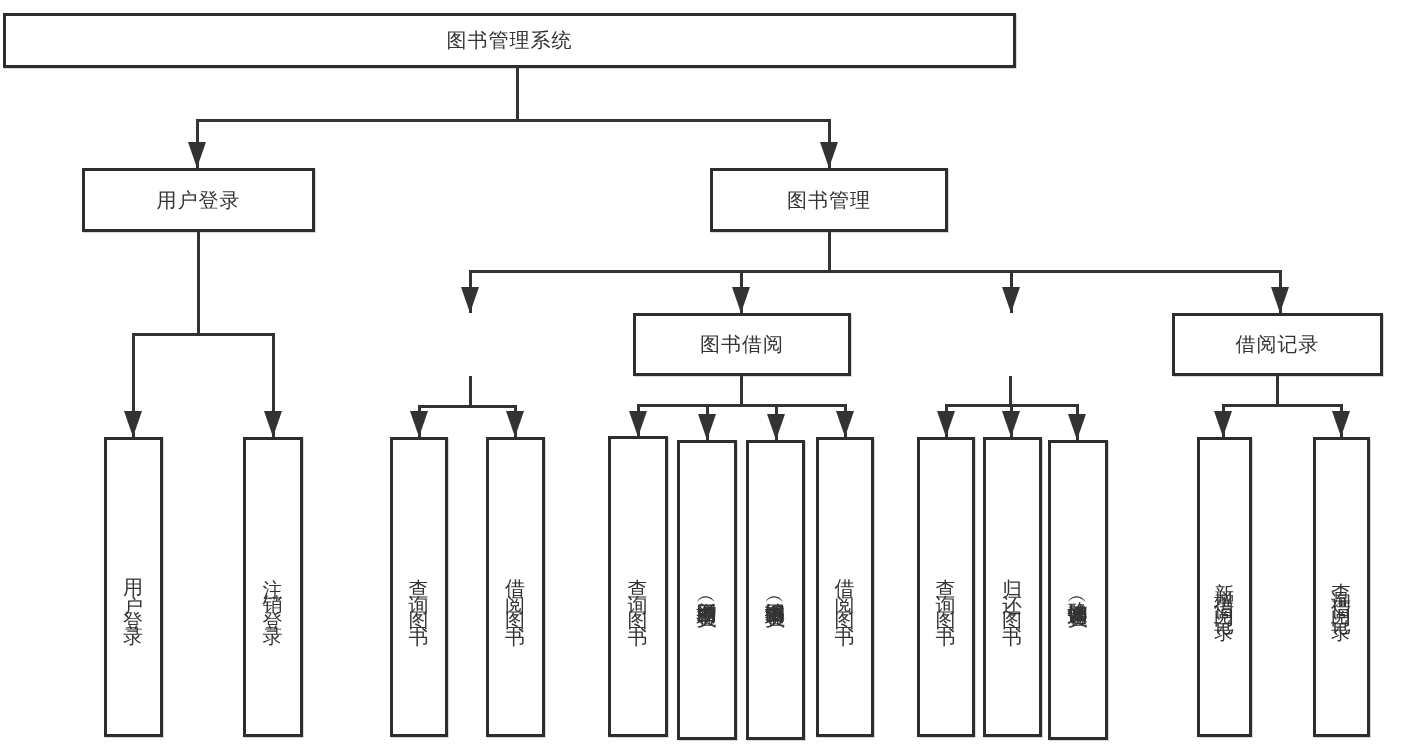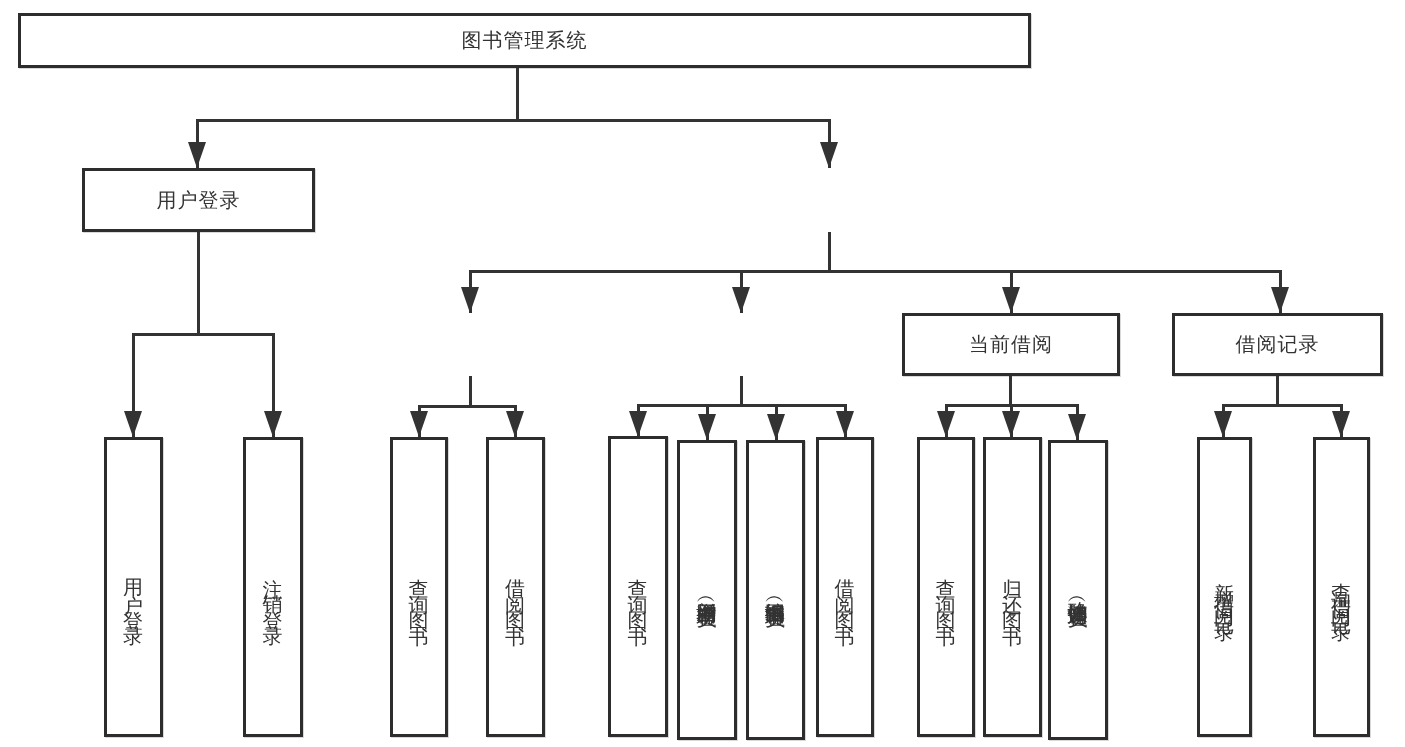--- a/index.html
+++ b/index.html
@@ -34,55 +34,58 @@
     position:absolute; right:8px; top:714px;
     font-size:21px; color:#bdbdbd; letter-spacing:1px;
     z-index:5; white-space:nowrap;
   }
 </style>
 </head>
 <body>
 
 <div id="canvas">
 
-  <div class="box hbox" style="left:18px; top:13px; width:1013px; height:55px;">
+  <div class="box hbox" style="left:3px; top:13px; width:1013px; height:55px;">
     <span>图书管理系统</span>
   </div>
 
   <div class="vline" style="left:516px; top:68px; height:54px;"></div>
   <div class="hline" style="left:196px; top:119px; width:635px;"></div>
   <div class="vline" style="left:196px; top:119px; height:49px;"></div>
   <div class="arrow" style="left:188px; top:142px;"></div>
   <div class="vline" style="left:828px; top:119px; height:49px;"></div>
   <div class="arrow" style="left:820px; top:142px;"></div>
 
   <div class="box hbox" style="left:82px; top:168px; width:233px; height:64px;">
     <span>用户登录</span>
+  </div>
+  <div class="box hbox" style="left:710px; top:168px; width:238px; height:64px;">
+    <span>图书管理</span>
   </div>
 
   <div class="vline" style="left:197px; top:232px; height:104px;"></div>
   <div class="hline" style="left:132px; top:333px; width:143px;"></div>
   <div class="vline" style="left:132px; top:333px; height:104px;"></div>
   <div class="arrow" style="left:124px; top:411px;"></div>
   <div class="vline" style="left:272px; top:333px; height:104px;"></div>
   <div class="arrow" style="left:264px; top:411px;"></div>
 
   <div class="vline" style="left:828px; top:232px; height:41px;"></div>
   <div class="hline" style="left:469px; top:270px; width:813px;"></div>
   <div class="vline" style="left:469px; top:270px; height:43px;"></div>
   <div class="arrow" style="left:461px; top:287px;"></div>
   <div class="vline" style="left:740px; top:270px; height:43px;"></div>
   <div class="arrow" style="left:732px; top:287px;"></div>
   <div class="vline" style="left:1010px; top:270px; height:43px;"></div>
   <div class="arrow" style="left:1002px; top:287px;"></div>
   <div class="vline" style="left:1279px; top:270px; height:43px;"></div>
   <div class="arrow" style="left:1271px; top:287px;"></div>
 
-  <div class="box hbox" style="left:902px; top:313px; width:218px; height:63px;">
-    <span>当前借阅</span>
+  <div class="box hbox" style="left:633px; top:313px; width:218px; height:63px;">
+    <span>图书借阅</span>
   </div>
   <div class="box hbox" style="left:1172px; top:313px; width:211px; height:63px;">
     <span>借阅记录</span>
   </div>
 
   <div class="vline" style="left:469px; top:376px; height:32px;"></div>
   <div class="hline" style="left:418px; top:405px; width:99px;"></div>
   <div class="vline" style="left:418px; top:405px; height:32px;"></div>
   <div class="arrow" style="left:410px; top:411px;"></div>
   <div class="vline" style="left:514px; top:405px; height:32px;"></div>

